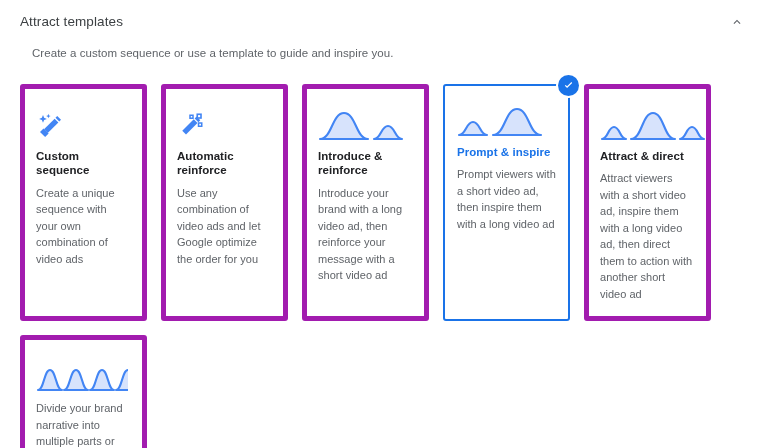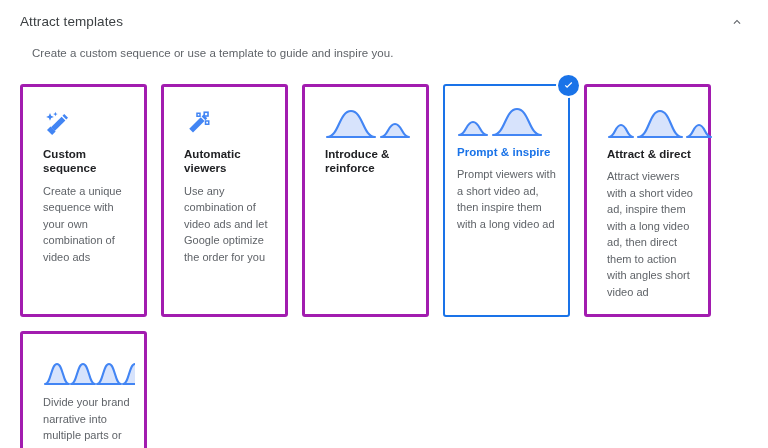--- a/index.html
+++ b/index.html
@@ -75,23 +75,23 @@
     flex-wrap: wrap;
     gap: 14px 14px;
   }
 
   .card {
     position: relative;
     width: 127px;
     min-height: 162px;
     box-sizing: border-box;
     background: #ffffff;
-    border: 3px solid #a21caf;
+    border: 5px solid #a21caf;
     border-radius: 3px;
-    padding: 16px 13px 14px 20px;
+    padding: 16px 13px 14px 11px;
     cursor: pointer;
   }
   .card.selected {
     border: 2px solid #1a73e8;
     padding: 15px 12px 13px 12px;
   }
 
   .card-icon {
     height: 36px;
     display: flex;
@@ -177,34 +177,35 @@
         <span>
           <svg width="30" height="30" viewBox="0 0 24 24" aria-hidden="true">
             <path d="M13.4 6.6 16.4 9.6 7.2 18.8 4.2 15.8z" fill="#4285f4"></path>
             <path d="M17.1 8.9 18.6 7.4 15.6 4.4 14.1 5.9z" fill="#4285f4"></path>
             <rect x="16.2" y="2.6" width="3" height="3" fill="none" stroke="#4285f4" stroke-width="1.3"></rect>
             <rect x="10.4" y="3.4" width="2.4" height="2.4" fill="none" stroke="#4285f4" stroke-width="1.2"></rect>
             <rect x="17.2" y="9.6" width="2.6" height="2.6" fill="none" stroke="#4285f4" stroke-width="1.2"></rect>
           </svg>
         </span>
       </div>
-      <div class="card-title">Automatic viewers</div>
+      <div class="card-title">Automatic reinforce</div>
       <div class="card-desc">Use any combination of video ads and let Google optimize the order for you</div>
     </div>
 
     <div class="card">
       <div class="card-icon">
         <span>
           <svg width="92" height="32" viewBox="0 0 92 32" aria-hidden="true">
             <path d="M2 30 C 14 30, 14 4, 26 4 C 38 4, 38 30, 50 30 Z" fill="#d7e3fc" stroke="#4285f4" stroke-width="2.1" stroke-linejoin="round"></path>
             <path d="M56 30 C 63 30, 63 17, 70 17 C 77 17, 77 30, 84 30 Z" fill="#d7e3fc" stroke="#4285f4" stroke-width="2.1" stroke-linejoin="round"></path>
           </svg>
         </span>
       </div>
       <div class="card-title">Introduce &amp; reinforce</div>
+      <div class="card-desc">Introduce your brand with a long video ad, then reinforce your message with a short video ad</div>
     </div>
 
     <div class="card selected">
       <div class="check-badge">
         <span>
           <svg width="13" height="13" viewBox="0 0 24 24" aria-hidden="true">
             <path d="M9.4 16.6 5.2 12.4l1.5-1.5 2.7 2.7 7.9-7.9 1.5 1.5z" fill="#ffffff"></path>
           </svg>
         </span>
       </div>
@@ -224,21 +225,21 @@
       <div class="card-icon">
         <span>
           <svg width="110" height="32" viewBox="0 0 110 32" aria-hidden="true">
             <path d="M2 30 C 8 30, 8 18, 14 18 C 20 18, 20 30, 26 30 Z" fill="#d7e3fc" stroke="#4285f4" stroke-width="2.1" stroke-linejoin="round"></path>
             <path d="M31 30 C 42 30, 42 4, 53 4 C 64 4, 64 30, 75 30 Z" fill="#d7e3fc" stroke="#4285f4" stroke-width="2.1" stroke-linejoin="round"></path>
             <path d="M80 30 C 86 30, 86 18, 92 18 C 98 18, 98 30, 104 30 Z" fill="#d7e3fc" stroke="#4285f4" stroke-width="2.1" stroke-linejoin="round"></path>
           </svg>
         </span>
       </div>
       <div class="card-title">Attract &amp; direct</div>
-      <div class="card-desc">Attract viewers with a short video ad, inspire them with a long video ad, then direct them to action with angles short video ad</div>
+      <div class="card-desc">Attract viewers with a short video ad, inspire them with a long video ad, then direct them to action with another short video ad</div>
     </div>
 
     <div class="card">
       <div class="card-icon">
         <span>
           <svg width="92" height="28" viewBox="0 0 92 28" aria-hidden="true">
             <path d="M2 26 C 8 26, 8 6, 14 6 C 20 6, 20 26, 26 26 Z" fill="#d7e3fc" stroke="#4285f4" stroke-width="2.1" stroke-linejoin="round"></path>
             <path d="M28 26 C 34 26, 34 6, 40 6 C 46 6, 46 26, 52 26 Z" fill="#d7e3fc" stroke="#4285f4" stroke-width="2.1" stroke-linejoin="round"></path>
             <path d="M54 26 C 60 26, 60 6, 66 6 C 72 6, 72 26, 78 26 Z" fill="#d7e3fc" stroke="#4285f4" stroke-width="2.1" stroke-linejoin="round"></path>
             <path d="M80 26 C 86 26, 86 6, 92 6 C 98 6, 98 26, 104 26 Z" fill="#d7e3fc" stroke="#4285f4" stroke-width="2.1" stroke-linejoin="round"></path>

